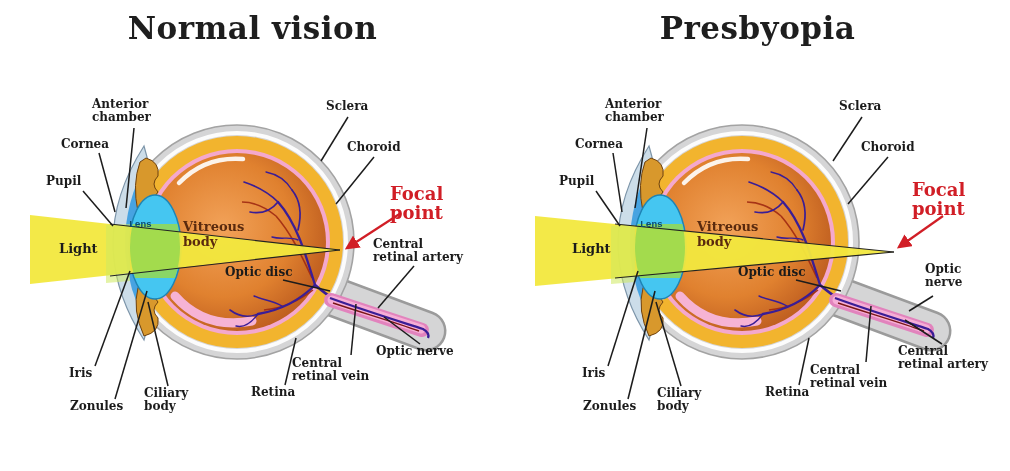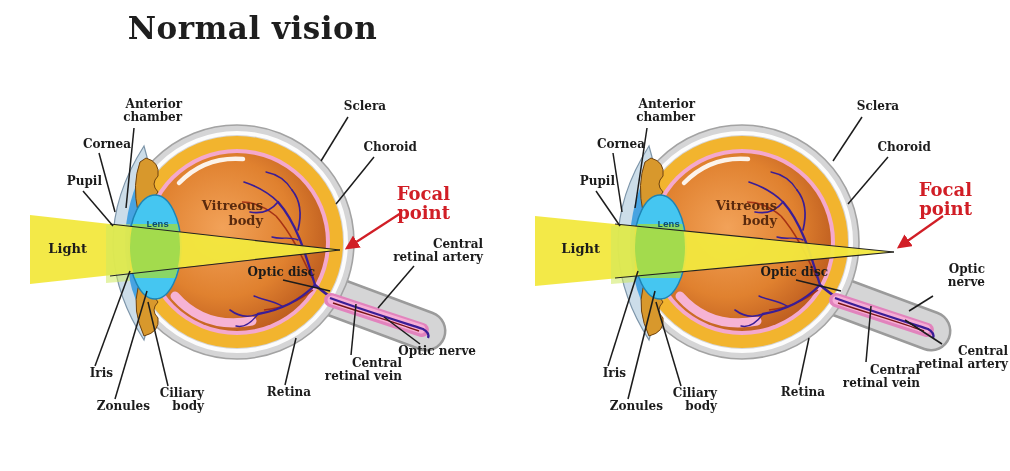--- a/index.html
+++ b/index.html
@@ -1,25 +1,25 @@
 <!DOCTYPE html>
 <html><head>
 <meta charset="utf-8">
 <style>
   html,body{margin:0;padding:0;background:#ffffff;}
   body{width:1010px;height:471px;font-family:"DejaVu Serif",serif;overflow:hidden;}
   .canvas{position:relative;width:1010px;height:471px;display:flex;background:#fff;}
   .panel{position:relative;width:505px;height:471px;flex:0 0 505px;}
   .title{margin:0;padding-top:10px;text-align:center;font-size:31px;font-weight:700;color:#1e1e1e;letter-spacing:.5px;font-family:"DejaVu Serif",serif;}
   svg.art{position:absolute;left:0;top:0;}
-  .lbl{position:absolute;font-size:12px;font-weight:700;color:#1b1b1b;text-align:right;line-height:1.12;white-space:pre-line;font-family:"DejaVu Serif",serif;}
+  .lbl{position:absolute;font-size:12px;font-weight:700;color:#1b1b1b;text-align:left;line-height:1.12;white-space:pre-line;font-family:"DejaVu Serif",serif;}
   .lbl.focal{color:#d11e26;font-size:18px;line-height:1.08;}
-  .lbl.vitreous{color:#5a2a0e;font-size:13px;}
+  .lbl.vitreous{color:#5a2a0e;font-size:13px;margin-top:21px;}
   .lbl.lenslbl{color:#0c4a6e;font-size:9.5px;font-family:Liberation Mono, monospace;}
-  .lbl.lightlbl{font-size:13px;}
+  .lbl.lightlbl{font-size:13px;padding-left:28px;}
   .ldr{stroke:#1c1c1c;stroke-width:1.5;}
   .ray{stroke:#222222;stroke-width:1.2;}
   .focal-arrow{stroke:#d11e26;stroke-width:2.2;}
 </style>
 </head>
 <body>
 
 <svg width="0" height="0" style="position:absolute" aria-hidden="true">
   <defs>
     <radialGradient id="vitreous-grad" cx="0.42" cy="0.42" r="0.78">
@@ -140,20 +140,21 @@
     <div class="lbl" style="left:376px;top:345px;width:100px">Optic nerve</div>
     <div class="lbl" style="left:373px;top:238px;width:110px">Central
 retinal artery</div>
     <div class="lbl" style="left:326px;top:100px;width:60px">Sclera</div>
     <div class="lbl" style="left:347px;top:141px;width:70px">Choroid</div>
     <div class="lbl focal" style="left:390px;top:184px;width:60px">Focal
 point</div>
   </section>
 
   <section class="panel">
+    <div class="title">Presbyopia</div>
     <svg class="art" width="505" height="471" viewBox="0 0 505 471">
       <use href="#eye-art"></use>
       <polygon points="30,216 389,252 30,286" fill="#f2e83e" opacity="0.95"></polygon>
       <polygon points="106,226 130,225 130,282 106,284" fill="#cdea5e" opacity="0.55"></polygon>
       <ellipse cx="155" cy="247" rx="25" ry="51" fill="#97d84f" opacity="0.85" clip-path="url(#beam-band)"></ellipse>
       <g>
         <line class="ray" x1="110" y1="224" x2="389" y2="252"></line>
         <line class="ray" x1="110" y1="278" x2="389" y2="252"></line>
       </g>
       <g>

